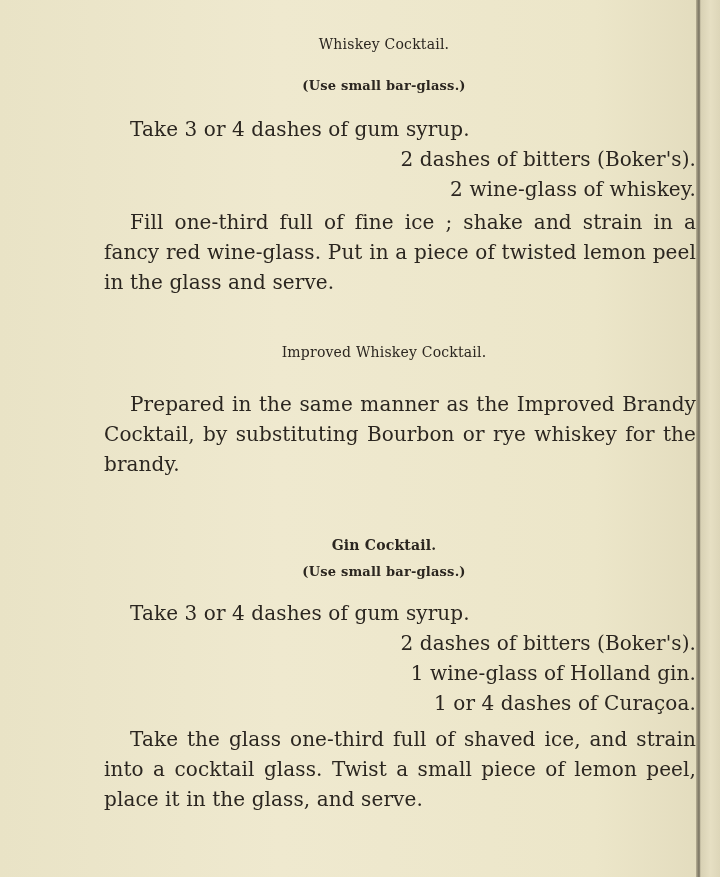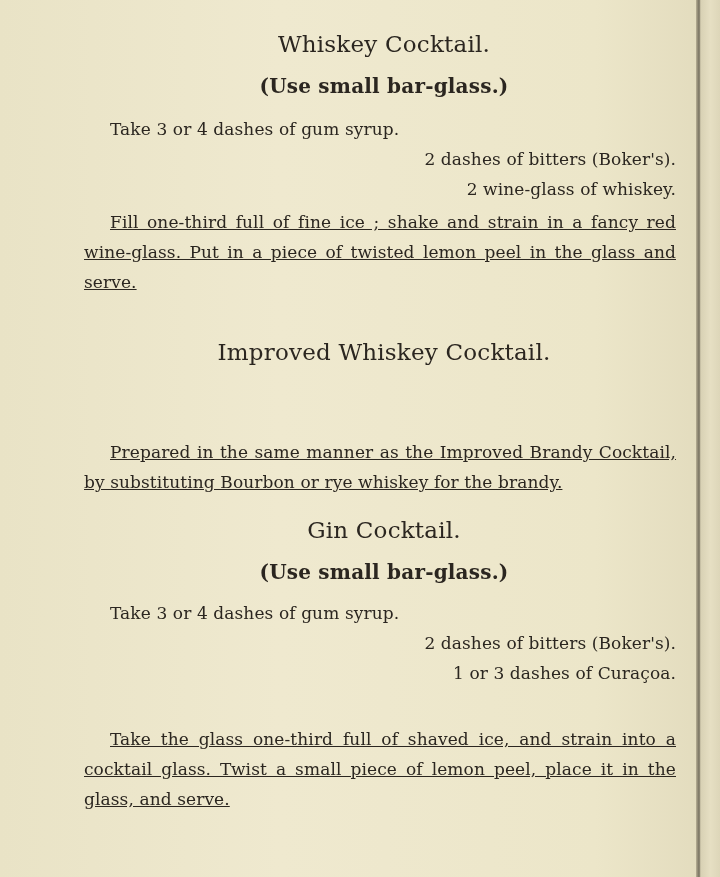--- a/index.html
+++ b/index.html
@@ -35,82 +35,82 @@
       position: absolute;
       left: 698px;
       top: 0;
       width: 2px;
       height: 877px;
       background: #6f6a5a;
       opacity: 0.55;
     }
     .text {
       position: absolute;
-      left: 84px;
+      left: 104px;
       width: 592px;
-      font-size: 17px;
+      font-size: 20px;
       line-height: 30px;
       letter-spacing: 0.1px;
     }
     .heading {
       position: absolute;
       left: 88px;
       width: 592px;
       text-align: center;
-      font-size: 23px;
+      font-size: 14px;
       line-height: 30px;
       letter-spacing: 0.2px;
     }
     .note {
       position: absolute;
       left: 88px;
       width: 592px;
       text-align: center;
-      font-size: 20px;
+      font-size: 13px;
       line-height: 20px;
       font-weight: bold;
       letter-spacing: 0.2px;
     }
     .ing {
       display: block;
       white-space: nowrap;
     }
     .ing.indent {
       padding-left: 86px;
       text-align: right;
     }
     .ing.first {
       padding-left: 26px;
     }
     .para {
       text-align: justify;
       text-align-last: left;
       text-indent: 26px;
-      text-decoration: underline;
     }
   </style>
 </head>
 <body>
 
 <div class="page"></div>
 <div class="gutter"></div>
 <div class="gutter-line"></div>
 
 <div class="heading" style="top:29px;">Whiskey Cocktail.</div>
 <div class="note" style="top:76px;">(Use small bar-glass.)</div>
 <div class="text" style="top:114px;">
   <span class="ing first">Take 3 or 4 dashes of gum syrup.</span>
   <span class="ing indent">2 dashes of bitters (Boker's).</span>
   <span class="ing indent">2 wine-glass of whiskey.</span>
 </div>
 <div class="text para" style="top:207px;">Fill one-third full of fine ice ; shake and strain in a fancy red wine-glass.  Put in a piece of twisted lemon peel in the glass and serve.</div>
 
 <div class="heading" style="top:337px;">Improved Whiskey Cocktail.</div>
-<div class="text para" style="top:389px;margin-top:48px;">Prepared in the same manner as the Improved Brandy Cocktail, by substituting Bourbon or rye whiskey for the brandy.</div>
+<div class="text para" style="top:389px;">Prepared in the same manner as the Improved Brandy Cocktail, by substituting Bourbon or rye whiskey for the brandy.</div>
 
-<div class="heading" style="top:515px;">Gin Cocktail.</div>
+<div class="heading" style="top:530px;font-weight:bold;">Gin Cocktail.</div>
 <div class="note" style="top:562px;">(Use small bar-glass.)</div>
 <div class="text" style="top:598px;">
   <span class="ing first">Take 3 or 4 dashes of gum syrup.</span>
   <span class="ing indent">2 dashes of bitters (Boker's).</span>
-  <span class="ing indent">1 or 3 dashes of Curaçoa.</span>
+  <span class="ing indent">1 wine-glass of Holland gin.</span>
+  <span class="ing indent">1 or 4 dashes of Curaçoa.</span>
 </div>
 <div class="text para" style="top:724px;">Take the glass one-third full of shaved ice, and strain into a cocktail glass.  Twist a small piece of lemon peel, place it in the glass, and serve.</div>
 
 </body></html>

